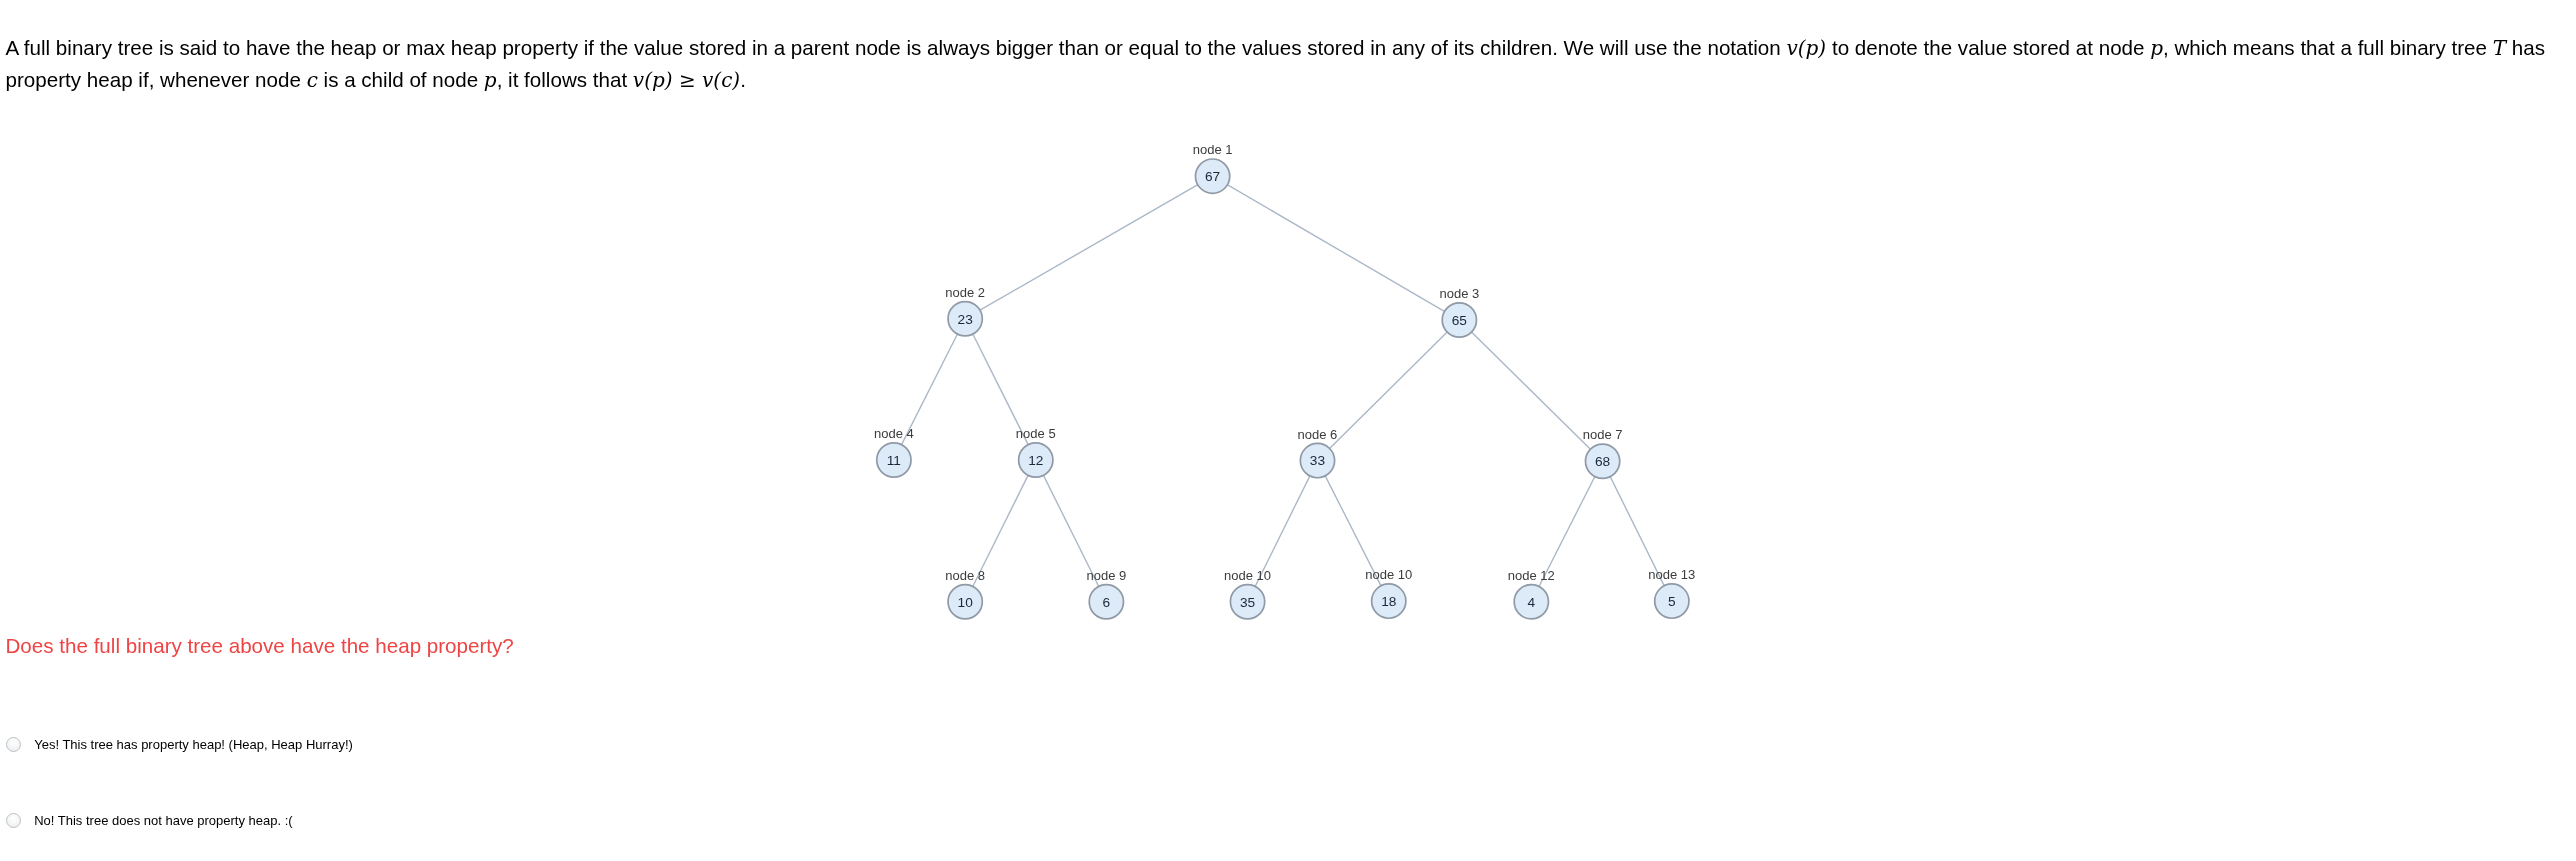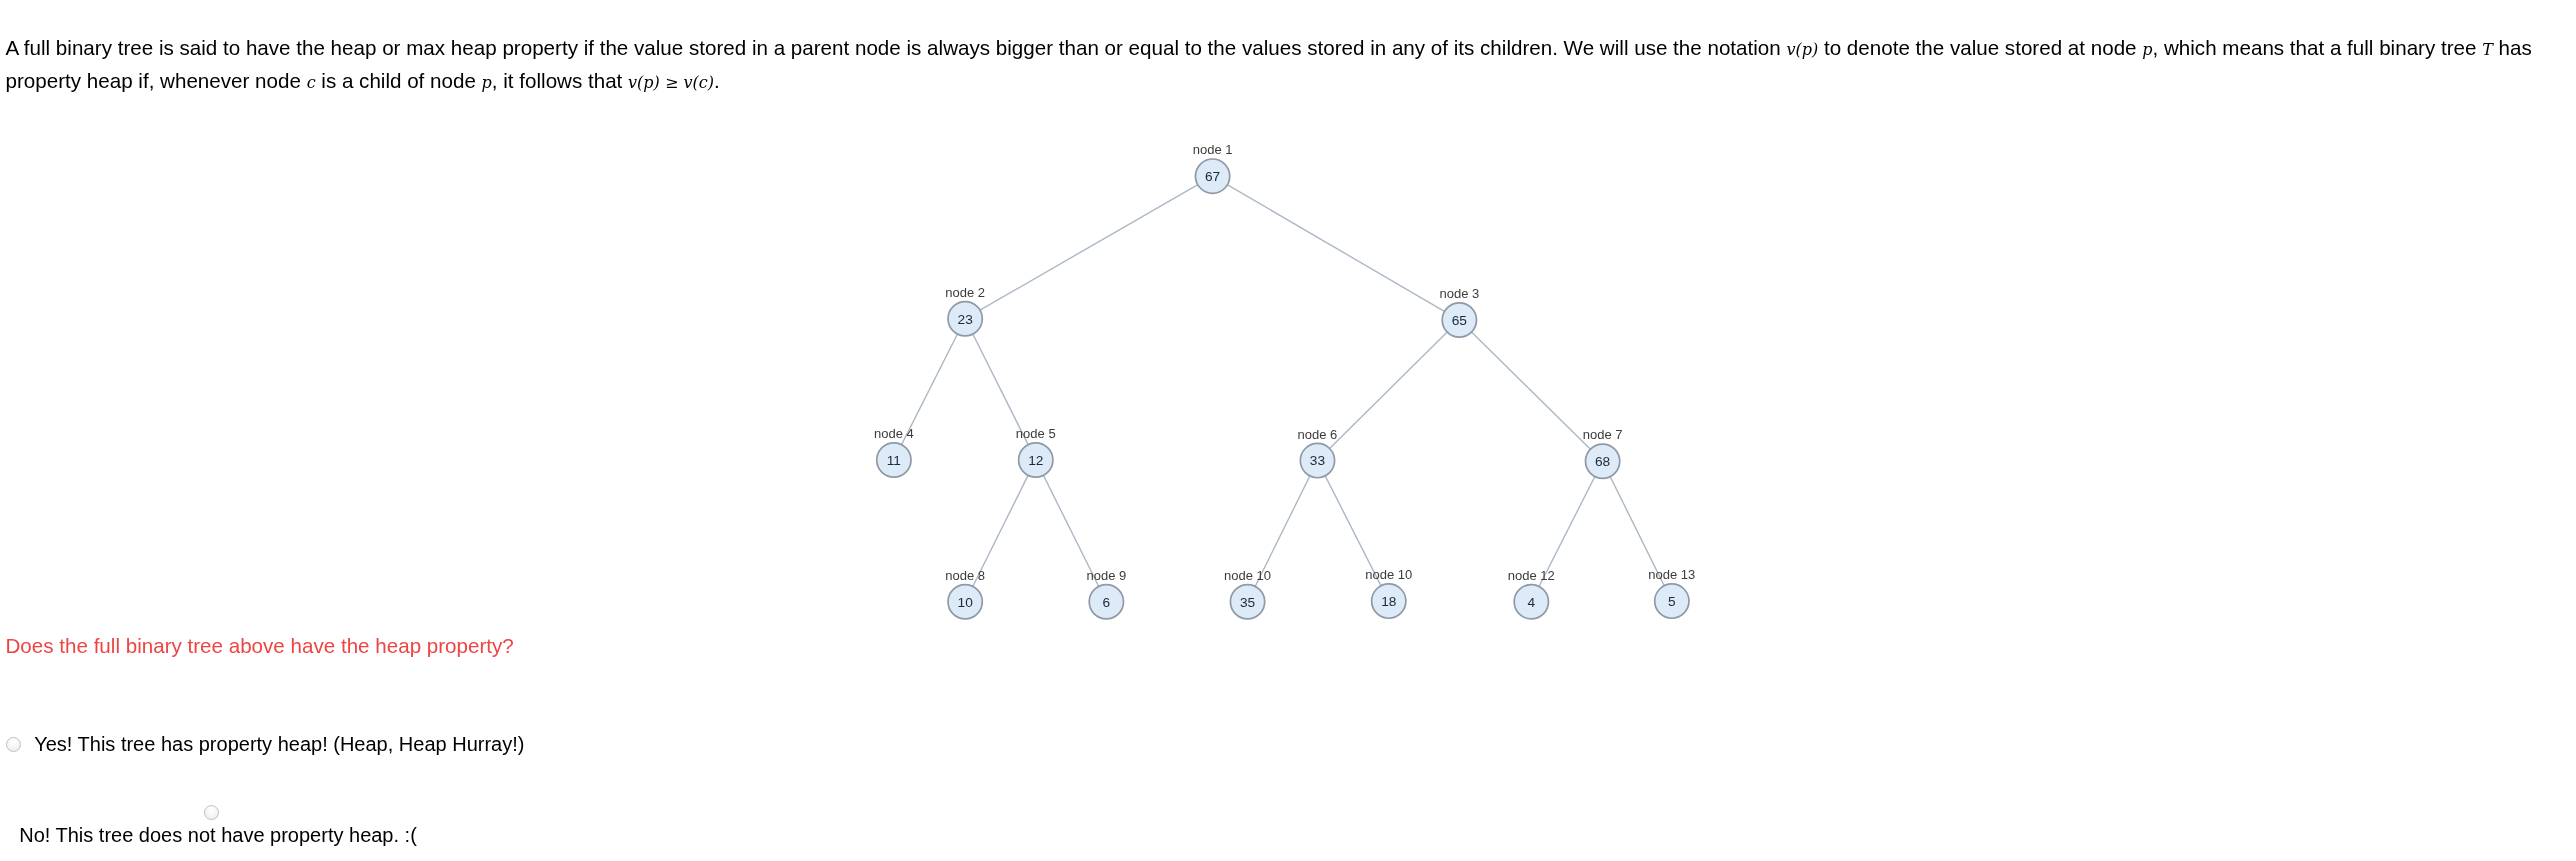--- a/index.html
+++ b/index.html
@@ -28,21 +28,21 @@
     margin: 0;
     font-size: 20.6px;
     line-height: 31px;
     color: #000;
   }
   .intro .plain { font-style: normal; text-align: center; }
   .intro .italic { }
   .intro .math {
     font-family: "DejaVu Serif", serif;
     font-style: italic;
-    font-size: 16px;
+    font-size: 20px;
   }
   #tree-svg {
     position: absolute;
     left: 0;
     top: 0;
     pointer-events: none;
   }
   .tree-label {
     font-family: "Liberation Sans", sans-serif;
     font-size: 19px;
@@ -64,33 +64,33 @@
   }
   .option {
     position: absolute;
     left: 5.5px;
     height: 31px;
     display: flex;
     align-items: center;
     cursor: pointer;
   }
   .option-yes { top: 729px; }
-  .option-no  { top: 805px; flex-direction: column; }
+  .option-no  { top: 805px; }
   .radio {
     width: 15px;
     height: 15px;
     box-sizing: border-box;
     border: 1.4px solid #bcc1c6;
     border-radius: 50%;
     background: radial-gradient(circle at 50% 35%, #ffffff 0%, #f4f5f6 55%, #e5e7e9 100%);
     flex: none;
   }
   .option-text {
     margin-left: 13.7px;
-    font-size: 20px;
+    font-size: 13px;
     line-height: 31px;
     color: #000;
     white-space: nowrap;
   }
 </style>
 </head>
 <body>
 
 <div class="page">
 

